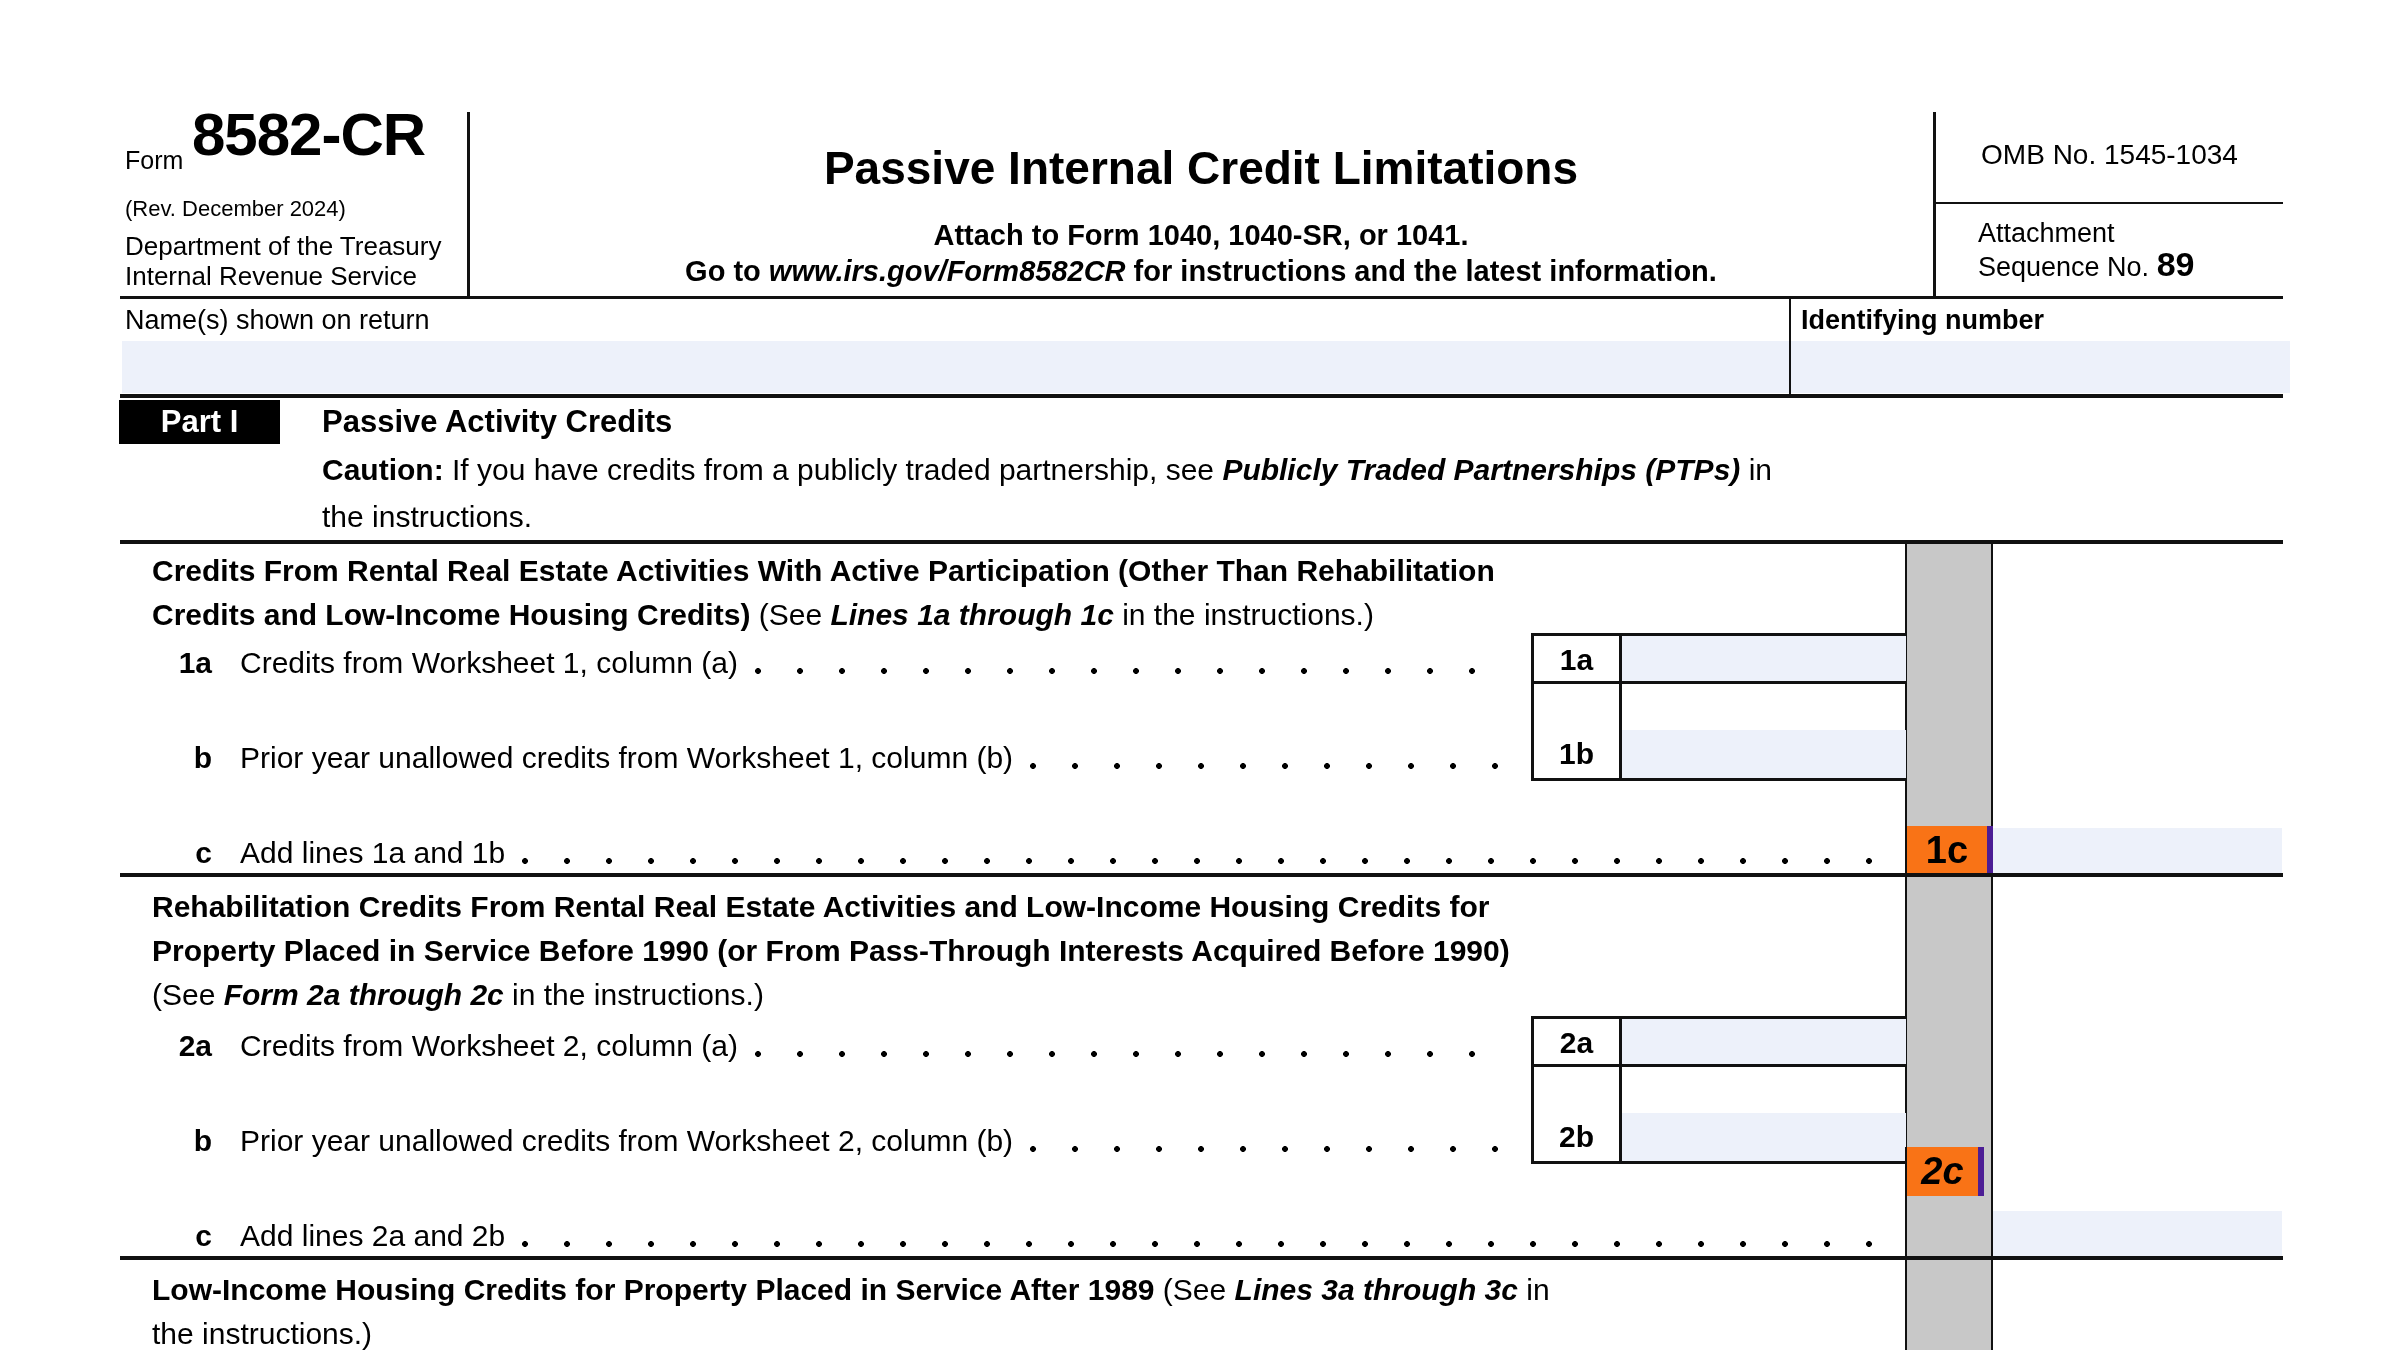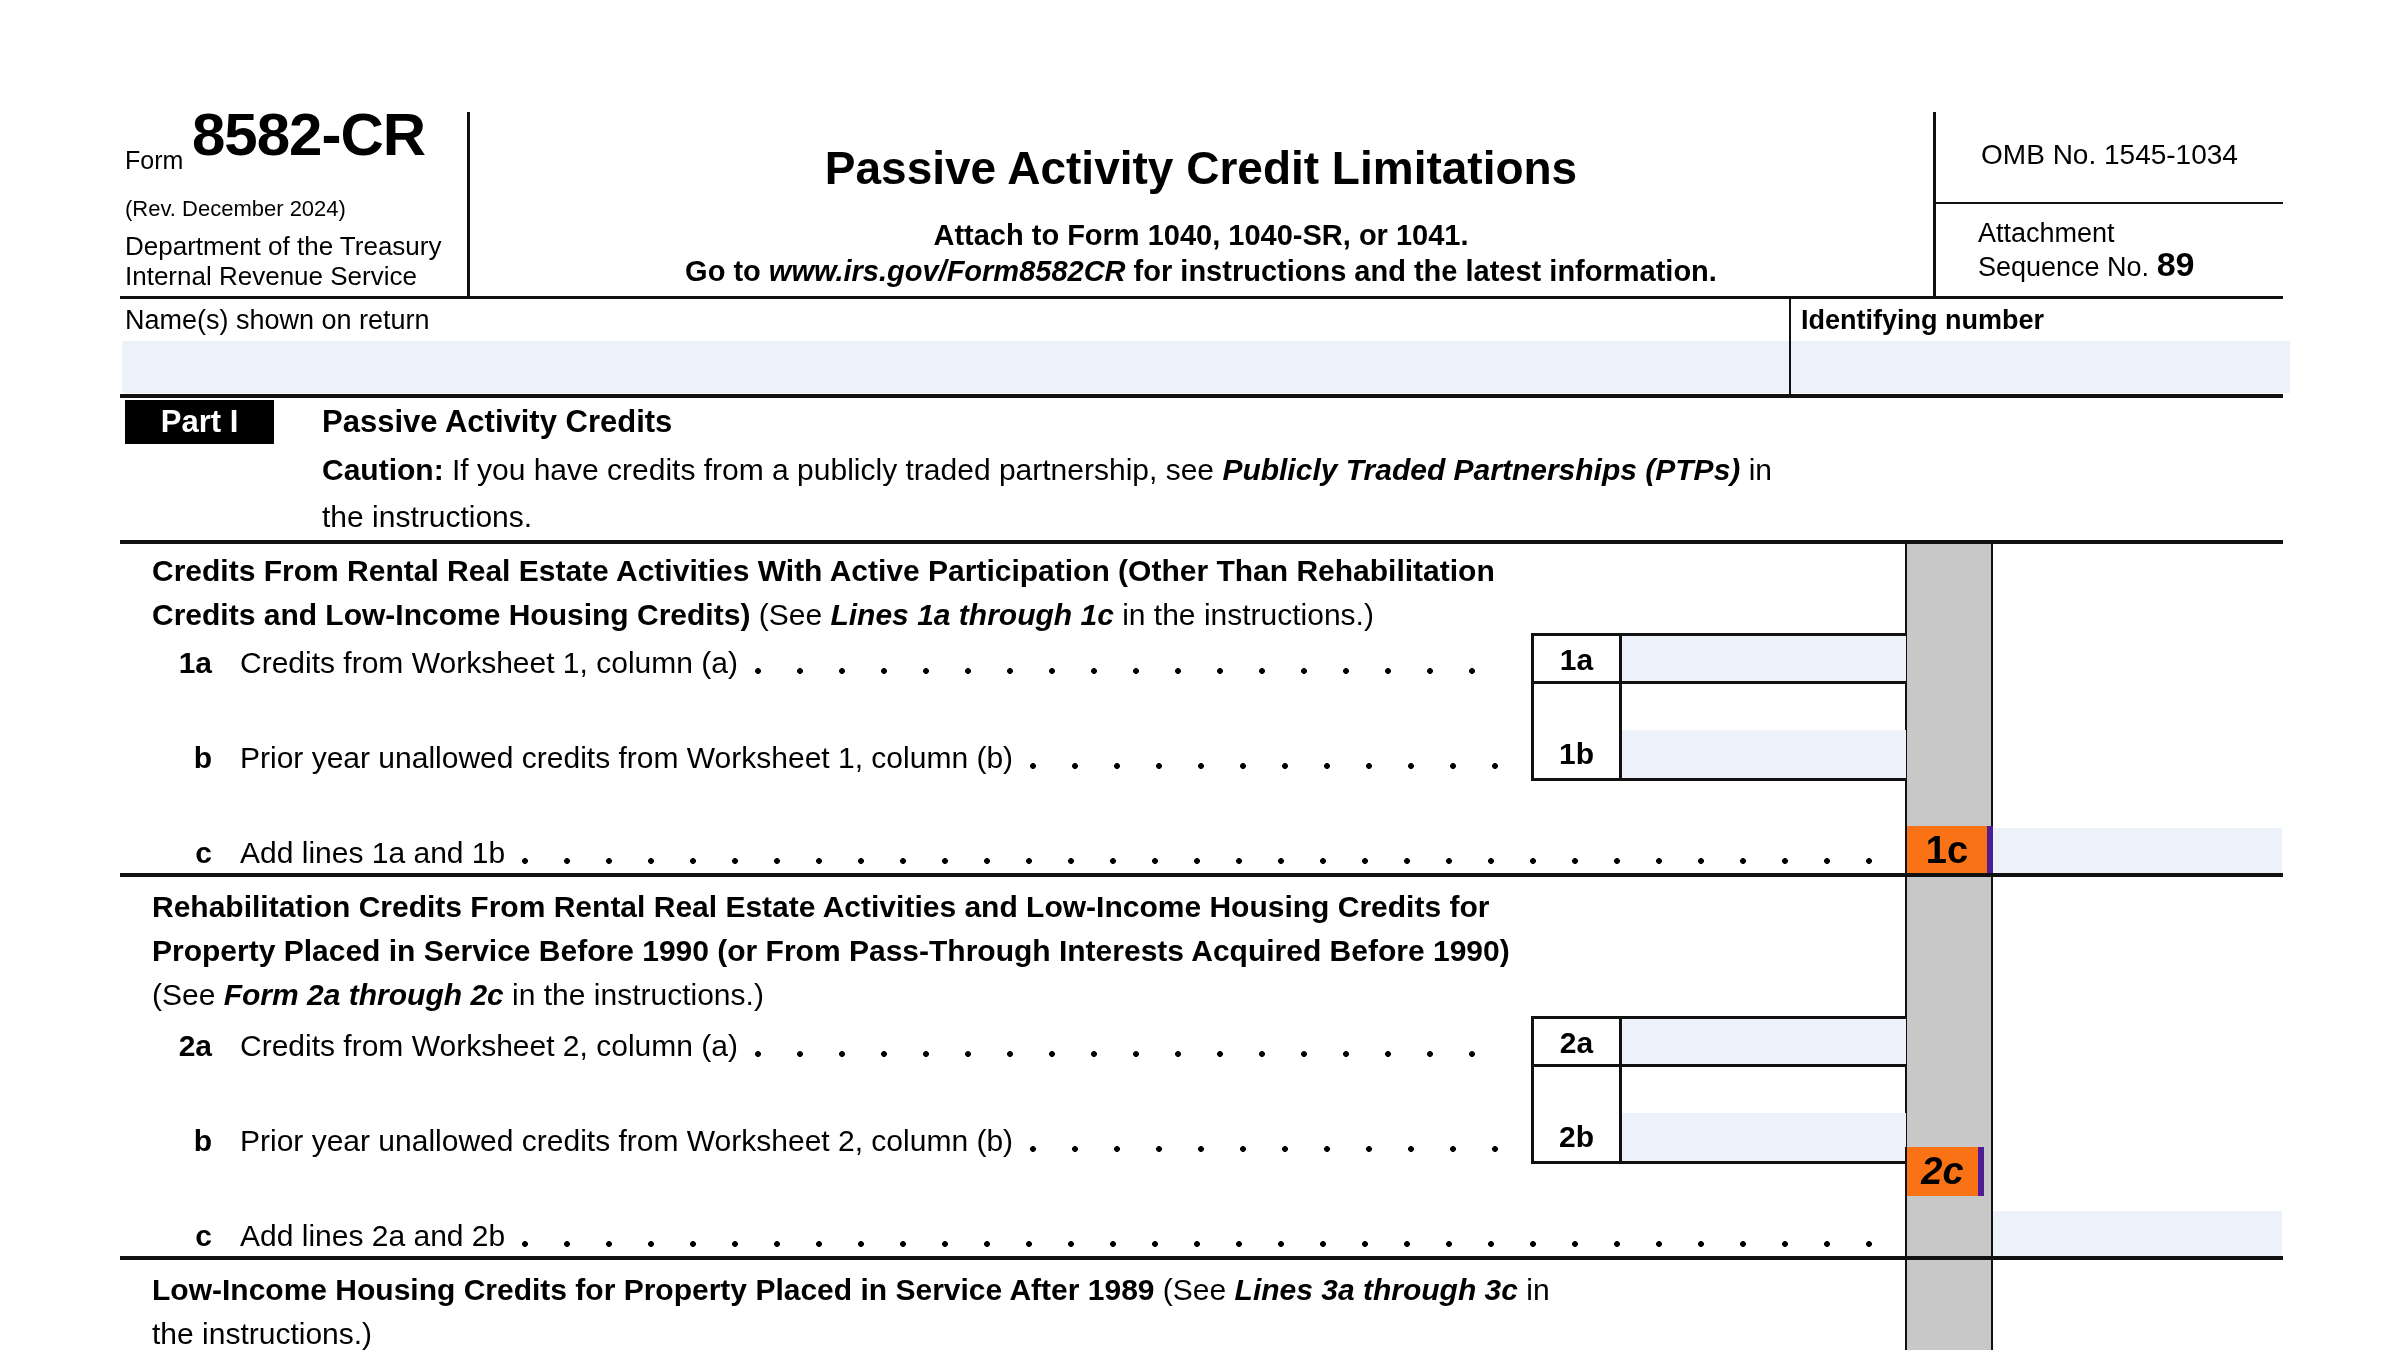--- a/index.html
+++ b/index.html
@@ -31,21 +31,21 @@
 <div class="page">
 
   <div class="abs" style="left:125px;top:146px;font-size:25px;">Form</div>
   <div class="abs" style="left:192px;top:104px;font-size:60px;font-weight:bold;letter-spacing:-1px;line-height:62px;">8582-CR</div>
   <div class="abs" style="left:125px;top:196px;font-size:22px;">(Rev. December 2024)</div>
   <div class="abs" style="left:125px;top:231px;font-size:26px;">Department of the Treasury</div>
   <div class="abs" style="left:125px;top:261px;font-size:26px;">Internal Revenue Service</div>
 
   <div class="line" style="left:467px;top:112px;width:3px;height:186px;"></div>
 
-  <div class="abs ctr" style="left:470px;top:141px;width:1462px;font-size:46px;font-weight:bold;">Passive Activity Credit Limitations</div>
+  <div class="abs ctr" style="left:470px;top:141px;width:1462px;font-size:46px;font-weight:bold;">Passive Internal Credit Limitations</div>
   <div class="abs ctr" style="left:470px;top:219px;width:1462px;font-size:29px;font-weight:bold;">Attach to Form 1040, 1040-SR, or 1041.</div>
   <div class="abs ctr" style="left:470px;top:255px;width:1462px;font-size:29px;"><span class="b">Go to </span><span class="b i">www.irs.gov/Form8582CR</span><span class="b"> for instructions and the latest information.</span></div>
 
   <div class="line" style="left:1933px;top:112px;width:3px;height:186px;"></div>
 
   <div class="abs ctr" style="left:1936px;top:139px;width:347px;font-size:28px;">OMB No. 1545-1034</div>
   <div class="line" style="left:1936px;top:202px;width:347px;height:2px;"></div>
   <div class="abs" style="left:1978px;top:218px;font-size:27px;line-height:31px;">
     <div>Attachment</div>
     <div><span>Sequence No. </span><span style="font-size:34px;font-weight:bold;">89</span></div>
@@ -53,21 +53,21 @@
 
   <div class="line" style="left:120px;top:296px;width:2163px;height:3px;"></div>
 
   <div class="abs lbl" style="left:125px;top:305px;">Name(s) shown on return</div>
   <div class="abs lbl" style="left:1801px;top:305px;font-weight:bold;">Identifying number</div>
   <div class="blue" style="left:122px;top:341px;width:1665px;height:52px;font-size:29px;line-height:52px;padding-left:8px;"></div>
   <div class="blue" style="left:1793px;top:341px;width:489px;height:52px;font-size:29px;line-height:52px;padding-left:8px;"></div>
   <div class="line" style="left:1789px;top:299px;width:2px;height:95px;"></div>
   <div class="line" style="left:120px;top:394px;width:2163px;height:4px;"></div>
 
-  <div class="cell" style="left:125px;top:400px;width:149px;height:44px;background:#000;color:#fff;font-size:31px;">Part I</div>
+  <div class="cell" style="left:119px;top:400px;width:161px;height:44px;background:#000;color:#fff;font-size:31px;">Part I</div>
   <div class="abs" style="left:322px;top:404px;font-size:31px;font-weight:bold;">Passive Activity Credits</div>
   <div class="heading" style="left:322px;top:448px;"><span class="b">Caution:</span><span> If you have credits from a publicly traded partnership, see </span><span class="b i">Publicly Traded Partnerships (PTPs)</span><span> in</span></div>
   <div class="heading" style="left:322px;top:495px;"><span>the instructions.</span></div>
   <div class="line" style="left:120px;top:540px;width:2163px;height:4px;"></div>
 
   <div class="graycol" style="left:1905px;top:544px;width:88px;height:806px;"></div>
 
   <div class="heading" style="left:152px;top:549px;"><span class="b">Credits From Rental Real Estate Activities With Active Participation (Other Than Rehabilitation</span></div>
   <div class="heading" style="left:152px;top:593px;"><span class="b">Credits and Low-Income Housing Credits) </span><span>(See </span><span class="b i">Lines 1a through 1c</span><span> in the instructions.)</span></div>
 

